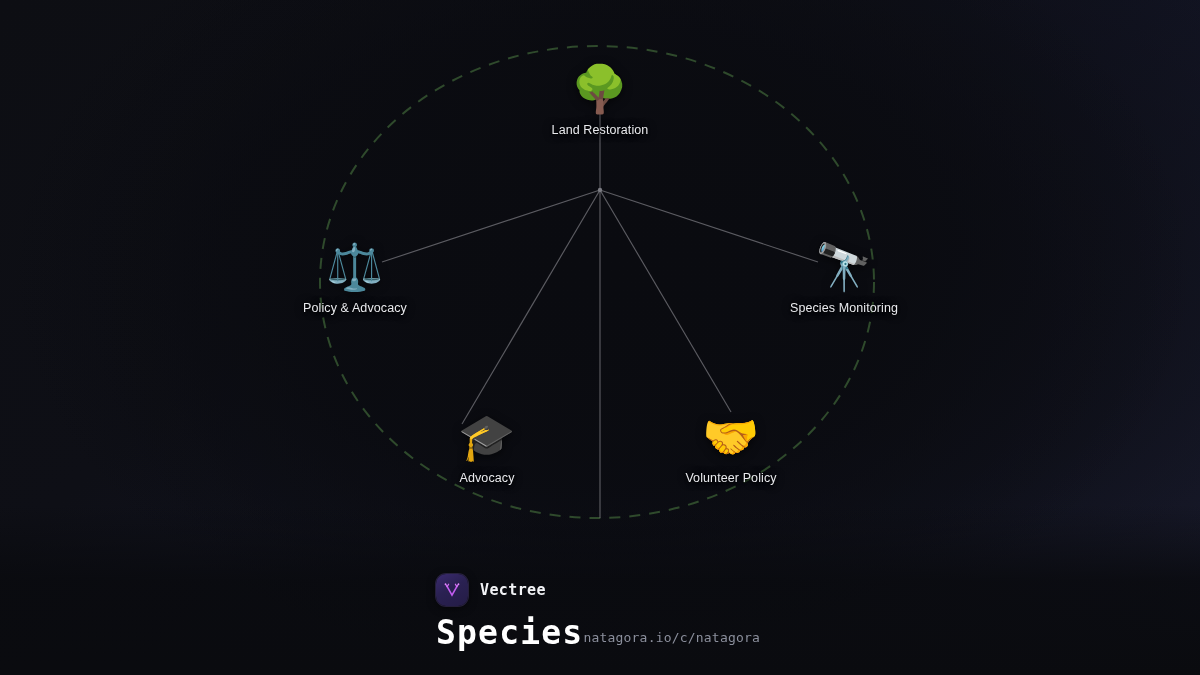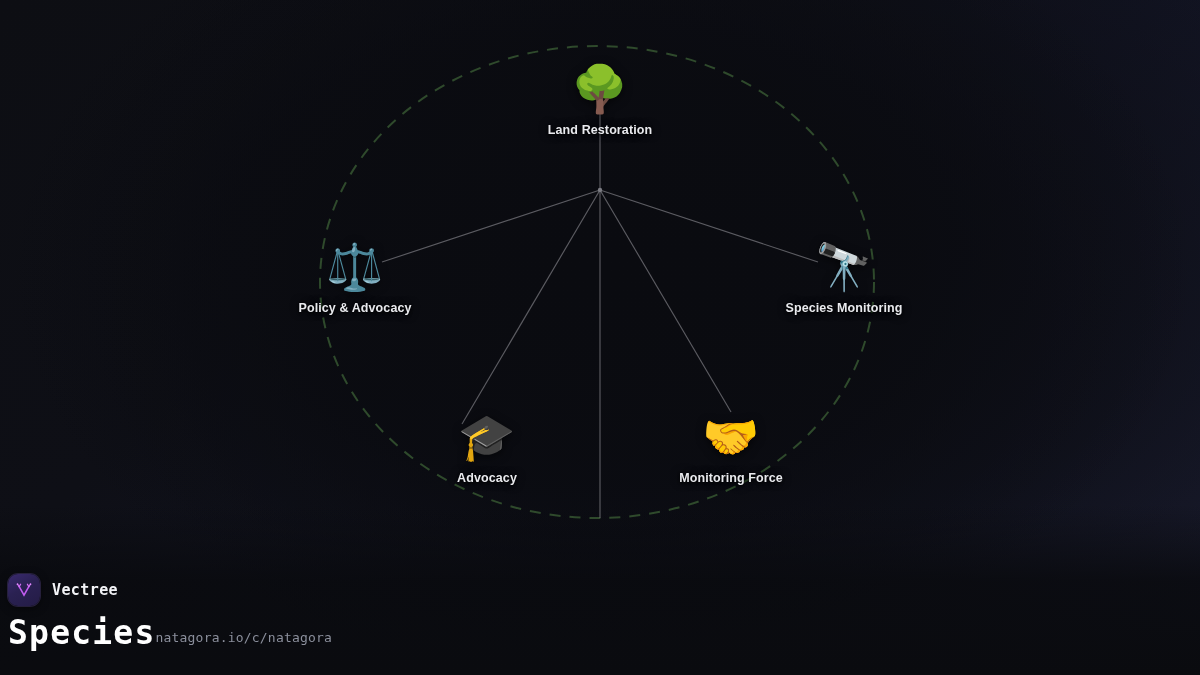--- a/index.html
+++ b/index.html
@@ -53,35 +53,35 @@
   .node .glyph {
     font-size:46px;
     line-height:1;
     height:52px;
     display:flex; align-items:center; justify-content:center;
     filter:drop-shadow(0 2px 5px rgba(0,0,0,.6));
   }
   .node .label {
     margin-top:8px;
     font-size:12.5px;
-    font-weight:700;
+    font-weight:400;
     color:#e9eaee;
     letter-spacing:.1px;
     white-space:nowrap;
     text-shadow:0 1px 3px rgba(0,0,0,.95), 0 0 8px rgba(0,0,0,.8);
   }
 
   
   #footer {
     position:absolute;
     left:0; right:0; bottom:0;
     height:120px;
     z-index:6;
-    padding:0 28px 26px 8px;
-    display:flex; align-items:flex-end; justify-content:flex-start;
+    padding:0 28px 26px 24px;
+    display:flex; align-items:flex-end; justify-content:center;
   }
   .brand-col { display:flex; flex-direction:column; gap:10px; }
   .brand-row { display:flex; align-items:center; gap:12px; }
 
   .logo-badge {
     width:32px; height:32px;
     border-radius:10px;
     background:linear-gradient(150deg,#3a2a6e 0%, #2a2152 45%, #241c46 100%);
     box-shadow:0 0 0 1px rgba(150,120,230,.22), 0 2px 8px rgba(0,0,0,.55);
     display:flex; align-items:center; justify-content:center;
@@ -148,21 +148,21 @@
     <span class="label">Species Monitoring</span>
   </div>
 
   <div class="node" id="node-education" style="left:487px; top:448px;">
     <span class="glyph">🎓</span>
     <span class="label">Advocacy</span>
   </div>
 
   <div class="node" id="node-volunteer-force" style="left:731px; top:448px;">
     <span class="glyph">🤝</span>
-    <span class="label">Monitoring Force</span>
+    <span class="label">Volunteer Policy</span>
   </div>
 
   <div id="footer">
 
     <div class="brand-col">
       <div class="brand-row">
         <span class="logo-badge">
           <svg width="20" height="20" viewBox="0 0 20 20" aria-hidden="true">
             <g stroke="#c25cf0" stroke-width="1.6" stroke-linecap="round" fill="none">
               <path d="M5.2 6.6 L10 15.2 L14.8 6.6"></path>

